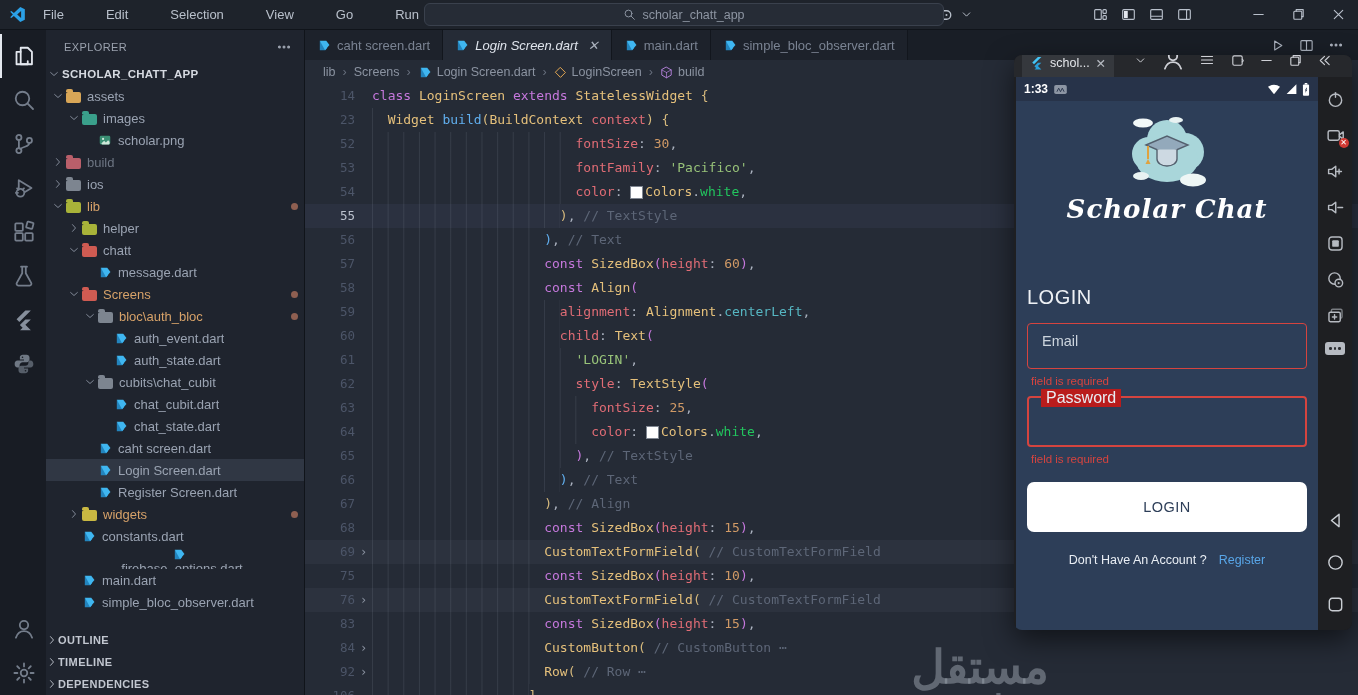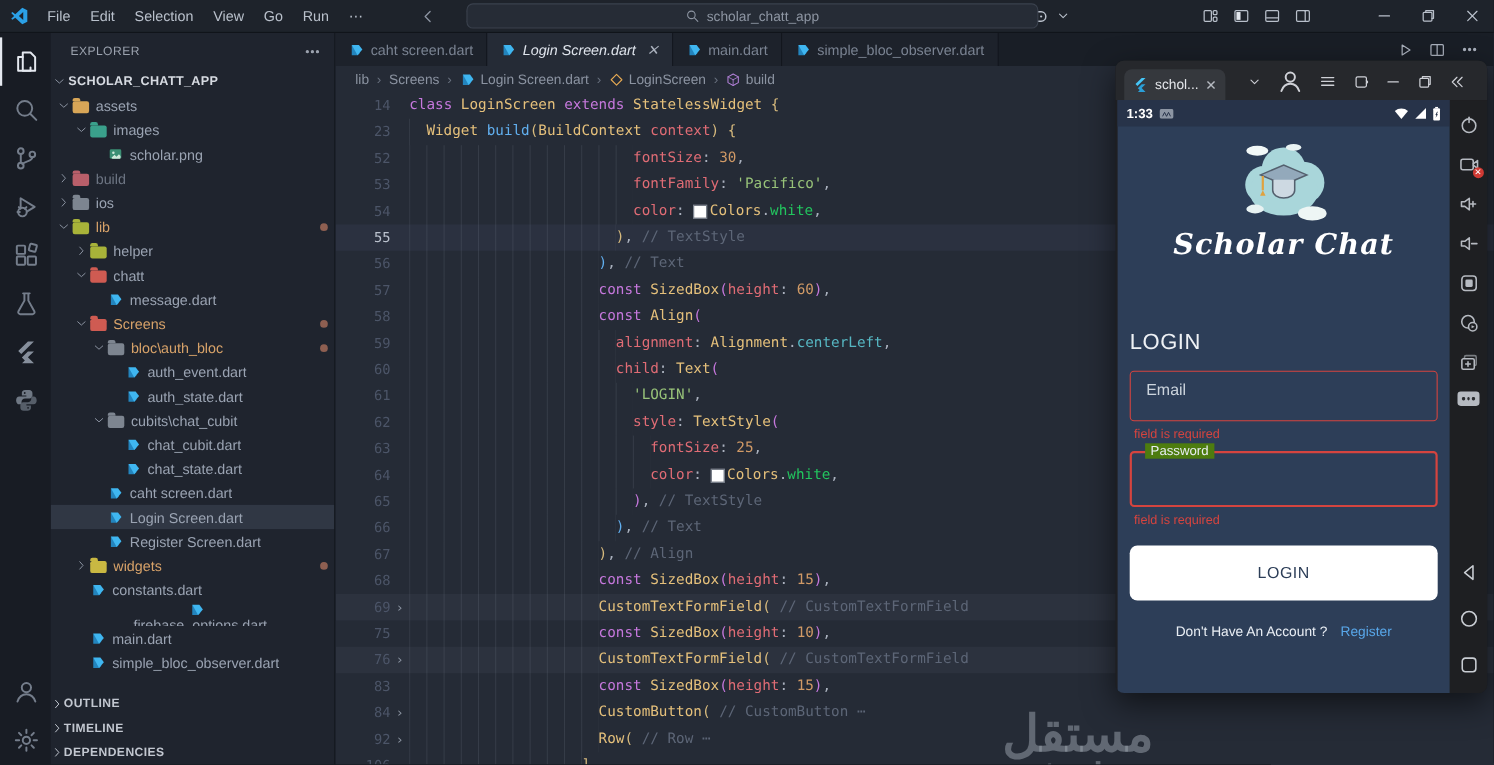--- a/index.html
+++ b/index.html
@@ -60,38 +60,38 @@
 .cl.cur .gut{color:#bac1cd}
 .fcell{width:17px;flex:none;display:flex;justify-content:center;color:#8b93a1;font-size:12px}
 .ind{height:24px;flex:none;background-image:linear-gradient(to right,rgba(140,150,165,.16) 1px,transparent 1px);background-size:2ch 100%}
 .tk-kw{color:#c678dd}.tk-ty{color:#e5c07b}.tk-fn{color:#61afef}.tk-pm{color:#e06c75}.tk-nu{color:#d19a66}.tk-st{color:#98c379}.tk-cm{color:#5d6677}.tk-p{color:#abb2bf}.tk-wh{color:#22c55e}.tk-pr{color:#56b6c2}.tk-b1{color:#d7ba7d}.tk-b2{color:#c678dd}.tk-b3{color:#61afef}
 .tk-sw{display:inline-block;width:11px;height:11px;background:#fff;outline:1px solid #808792;margin:0 3px 0 1px;vertical-align:-1px}
 .watermark{position:absolute;left:505px;top:610px;width:340px;text-align:center;color:rgba(158,165,176,.5);z-index:3;pointer-events:none}
 .watermark .ar{font-size:46px;font-weight:bold}
 .watermark .en{font-size:30px;font-weight:bold;margin-top:-6px}
 
 .emu{position:absolute;left:1014px;top:55px;width:338px;height:575px;background:#1e1f22;border-radius:8px;box-shadow:0 10px 28px rgba(0,0,0,.55);z-index:50;display:flex;flex-direction:column;overflow:hidden}
-.emu-top{height:36px;background:#26282c;display:flex;align-items:flex-end;flex:none}
+.emu-top{height:22px;background:#26282c;display:flex;align-items:flex-end;flex:none}
 .emu-tab{height:28px;margin-left:8px;padding:0 8px;background:#35383d;border-radius:7px 7px 0 0;display:flex;align-items:center;gap:6px;color:#e4e6ea;font-size:12.5px}
 .emu-tab .close{color:#b6bac1}
 .emu-topicons{flex:1;display:flex;align-items:center;justify-content:space-evenly;height:34px;color:#ced0d6;padding:0 6px}
 .emu-body{flex:1;display:flex}
 .phone{width:302px;margin-left:2px;display:flex;flex-direction:column;background:#2d3e58}
 .pstatus{height:24px;background:#273349;display:flex;align-items:center;padding:0 8px;color:#fff;font-size:12px;font-weight:bold;flex:none}
 .pstatus .sic{margin-left:6px;opacity:.75}
 .pstatus .right{margin-left:auto;display:flex;align-items:center;gap:4px}
 .papp{flex:1;display:flex;flex-direction:column;padding:0 11px;overflow:hidden}
 .plogo{margin:13px auto 0}
 .ptitle{text-align:center;color:#fff;font-family:"DejaVu Serif",serif;font-style:italic;font-weight:bold;font-size:26px;letter-spacing:1px;margin-top:4px}
 .plogin{color:#eef1f5;font-size:20px;margin-top:62px;letter-spacing:.5px}
 .fld{position:relative;border:1.4px solid #d5443f;border-radius:4px;margin-top:14px}
 .fld.email{height:46px}
 .fld.pass{height:51px;border-width:2px;margin-top:9px}
 .fld .inlabel{position:absolute;top:9px;left:14px;color:#ccd4dd;font-size:14.5px}
-.fld .floatlabel{position:absolute;top:-9px;left:12px;background:#4d7c0f;padding:0 5px;color:#e8edf3;font-size:12px}
+.fld .floatlabel{position:absolute;top:-9px;left:12px;background:#b91c1c;padding:0 5px;color:#e8edf3;font-size:16px}
 .ferr{color:#d5443f;font-size:11.5px;margin:6px 0 0 4px}
 .pbtn{height:50px;background:#fff;border-radius:7px;margin-top:17px;display:flex;align-items:center;justify-content:center;color:#2d3e58;font-size:14.5px;letter-spacing:.5px;cursor:pointer}
 .pfoot{display:flex;justify-content:center;gap:12px;margin-top:21px;font-size:12.5px;color:#e9eef4}
 .pfoot .reg{color:#58a6e8;cursor:pointer}
 .strip{width:34px;background:#1e1f22;display:flex;flex-direction:column;align-items:center;padding-top:13px;gap:17px;color:#b6bac1}
 .strip .nav{margin-top:auto;display:flex;flex-direction:column;align-items:center;gap:23px;padding-bottom:16px;color:#c9cdd3}
 .cam{position:relative}
 .cam .bad{position:absolute;right:-4px;bottom:-3px;width:10px;height:10px;border-radius:50%;background:#d03a34;color:#fff;font-size:8px;line-height:10px;text-align:center;font-family:"DejaVu Sans",sans-serif}
 .morepill{width:20px;height:13px;border-radius:3px;background:#b6bac1;display:flex;align-items:center;justify-content:center;gap:2px}
 .morepill i{width:2.5px;height:2.5px;border-radius:50%;background:#2a2c30;display:block}
@@ -100,21 +100,21 @@
 <body>
 
 <div class="app">
 
   <div class="titlebar">
     <div class="tb-logo">
         <svg width="17" height="17" viewBox="0 0 16 16">
           <path fill="#2ba0e6" d="M10.6 1 4.6 6.5 2.2 4.7l-1.1.8 2.5 2.5-2.5 2.5 1.1.8 2.4-1.8 6 5.5 4.3-2.1V3.1L10.6 1zm.8 3.6v6.8L7.7 8l3.7-3.4z"></path>
         </svg>
       </div>
-    <div id="menubar" style="display: flex;">
+    <div id="menubar" style="display: flex; gap: 24px;">
         <span class="menu-item">File</span>
         <span class="menu-item">Edit</span>
         <span class="menu-item">Selection</span>
         <span class="menu-item">View</span>
         <span class="menu-item">Go</span>
         <span class="menu-item">Run</span>
         <span class="menu-item">⋯</span>
       </div>
     <div class="tb-nav">
       <span class="tb-ic" id="navback">

